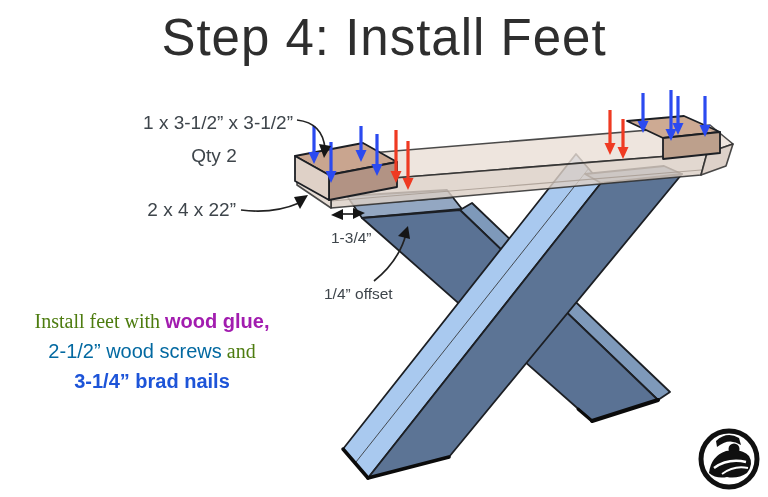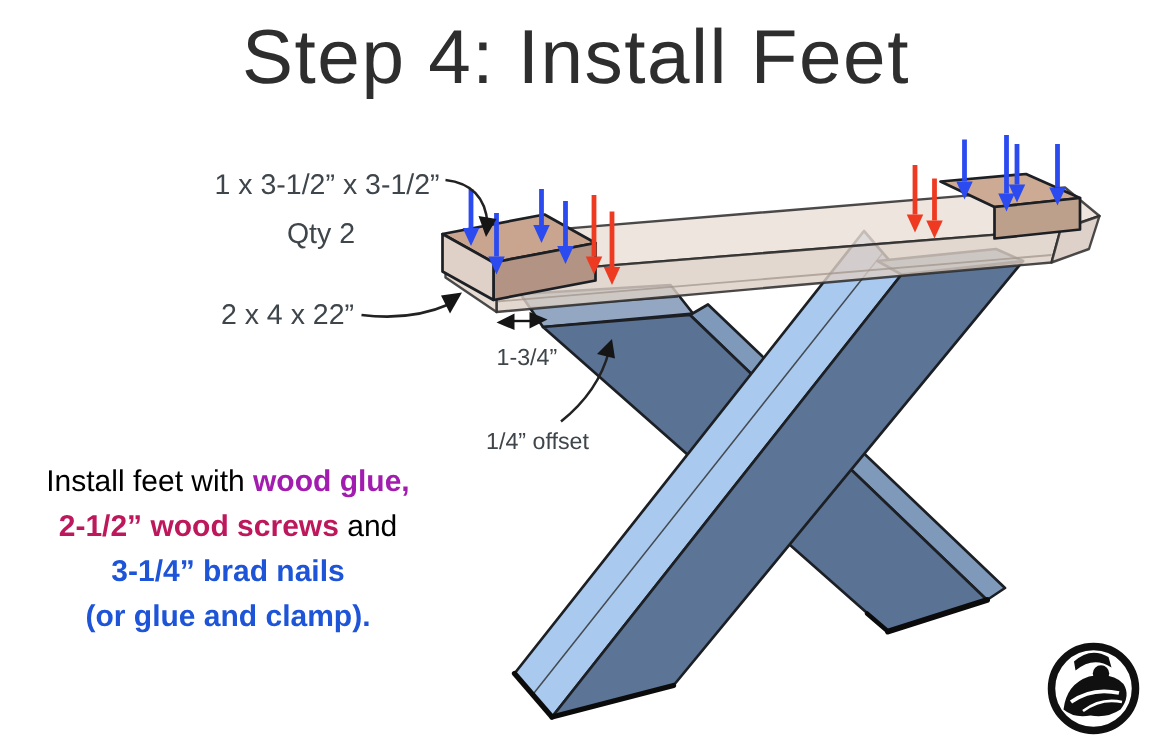--- a/index.html
+++ b/index.html
@@ -9,23 +9,23 @@
          font-size:51px;font-weight:300;color:#2e2e2e;letter-spacing:1px;}
   #diagram{position:absolute;top:0;left:0;}
   .lbl{font-size:19px;fill:#3e454b;font-family:"Liberation Sans",sans-serif;}
   .lbl-sm{font-size:15.5px;fill:#3e454b;font-family:"Liberation Sans",sans-serif;}
   .outline{stroke:#1c1f24;stroke-width:1.8;stroke-linejoin:round;}
   .beamface{stroke:#2b2b2b;stroke-width:1.6;stroke-linejoin:round;fill-opacity:.82;stroke-opacity:.85;}
   .callout{stroke:#222;stroke-width:1.7;fill:none;}
   .callhead{fill:#151515;stroke:none;}
   #instructions{position:absolute;left:2px;top:306px;width:300px;text-align:center;
                 font-size:20px;line-height:30px;}
-  .ins-gray{color:#000000;font-weight:400;}
+  .ins-gray{color:#4d7c0f;font-weight:400;font-family:Liberation Serif, serif;}
   .ins-dark{color:#a21caf;font-weight:700;}
-  .ins-red{color:#be185d;font-weight:700;}
+  .ins-red{color:#0369a1;font-weight:400;}
   .ins-blue{color:#1d54d8;font-weight:700;}
 </style>
 </head>
 <body>
 
 <div id="page">
 
   <div id="title">Step 4: Install Feet</div>
 
   <svg id="diagram" width="768" height="497" viewBox="0 0 768 497">
@@ -124,16 +124,15 @@
       <path d="M 709 473 Q 711 456 726 451 Q 742 448 749 456 Q 754 464 747 473 Q 738 479 727 477 Q 716 479 709 473 Z" fill="#101010"></path>
       <path d="M 714 468 Q 728 458 746 462" stroke="#fff" stroke-width="2.5" fill="none"></path>
       <path d="M 722 474 Q 734 465 748 468" stroke="#fff" stroke-width="1.8" fill="none"></path>
     </g>
   </svg>
 
   <div id="instructions">
     <div><span class="ins-gray">Install feet with </span><span class="ins-dark">wood glue</span><span class="ins-dark">,</span></div>
     <div><span class="ins-red">2-1/2” wood screws</span><span class="ins-gray"> and</span></div>
     <div><span class="ins-blue">3-1/4” brad nails</span></div>
-    <div><span class="ins-blue">(or glue and clamp).</span></div>
   </div>
 
 </div>
 
 </body></html>

